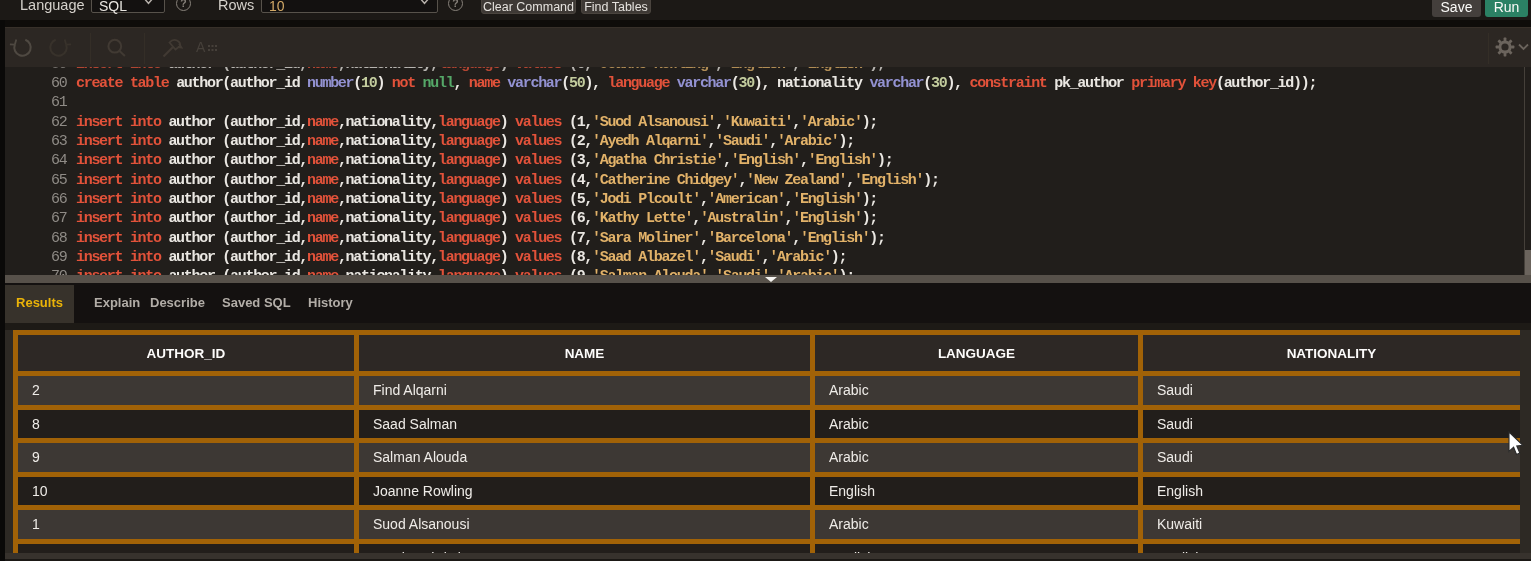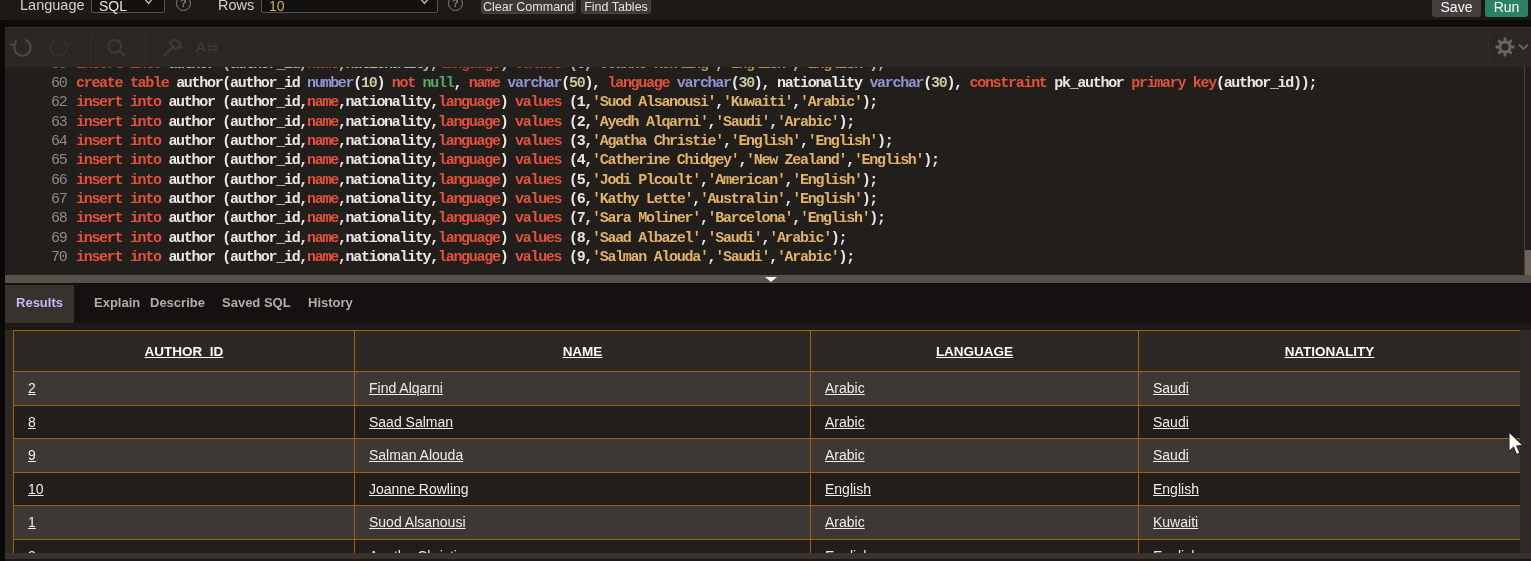--- a/index.html
+++ b/index.html
@@ -30,26 +30,26 @@
 i.k{color:#e2523a;} i.p{color:#eae7e2;} i.t{color:#9392d2;} i.n{color:#c3cc9e;} i.g{color:#55a868;} i.s{color:#e2b269;}
 #vscroll{position:absolute;right:0;top:0;width:7px;height:207.5px;border-left:1px solid #45403a;}
 #vthumb{position:absolute;right:0;top:183px;width:6px;height:24.5px;background:#6b645d;}
 
 #splitter{position:absolute;left:0;top:274.5px;width:1531px;height:8px;background:#57514a;}
 #splitter .tri{position:absolute;left:765px;top:2px;width:0;height:0;
   border-left:6px solid transparent;border-right:6px solid transparent;border-top:5px solid #f5f3f0;}
 
 #tabbar{position:absolute;left:0;top:282.5px;width:1531px;height:40.5px;background:#141110;}
 #tabbar .tab{position:absolute;top:2.5px;height:38px;line-height:35px;font-size:13px;font-weight:bold;color:#b2ada7;text-align:center;white-space:nowrap;}
-#tabbar .active{background:#37322b;color:#c4b5fd;}
+#tabbar .active{background:#37322b;color:#eab308;}
 
 #results{position:absolute;left:5px;top:323px;width:1526px;height:238px;background:#2d2924;}
 #tablewrap{position:absolute;left:8px;top:7px;width:1507px;height:223px;overflow:hidden;}
 table{border-collapse:collapse;table-layout:fixed;width:1507px;}
-td,th{border:1px solid #a16207;overflow:hidden;text-decoration:underline;}
+td,th{border:5px solid #a16207;overflow:hidden;}
 th{height:41px;background:#2d2825;color:#fdfcfb;font-size:13.5px;font-weight:bold;text-align:center;}
 td{height:33.5px;color:#efece8;font-size:14px;padding-left:14px;}
 tr.lr td{background:#3d3834;}
 tr.dr td{background:#221e1b;}
 #botstrip{position:absolute;left:0;top:553px;width:1531px;height:8px;background:#37322d;}
 #botstrip2{position:absolute;left:0;top:559px;width:1531px;height:2px;background:#1b1815;}
 #leftstrip{position:absolute;left:0;top:20px;width:5px;height:541px;background:#0a0908;}
 </style></head>
 <body>
 <div id="topbar">
@@ -112,20 +112,21 @@
         <rect x="11.6" y="4.6" width="2.8" height="3.4" rx="0.6" transform="rotate(270 13 14)"></rect>
         <rect x="11.6" y="4.6" width="2.8" height="3.4" rx="0.6" transform="rotate(315 13 14)"></rect>
       </g>
     <path d="M27 11.5 L31.5 16 L36 11.5" stroke="#6b645d" stroke-width="1.8" fill="none"></path>
   </svg>
 </div>
 <div id="editor">
   <div id="codeblock">
 <div class="cl" style="opacity:.75;"><b class="ln">59</b><span class="ct"><i class="k">insert into </i><i class="p">author (author_id,</i><i class="k">name</i><i class="p">,nationality,</i><i class="k">language</i><i class="p">) </i><i class="k">values </i><i class="p">(0,</i><i class="s">'Joanne Rowling'</i><i class="p">,</i><i class="s">'English'</i><i class="p">,</i><i class="s">'English'</i><i class="p">);</i></span></div>
 <div class="cl"><b class="ln">60</b><span class="ct"><i class="k">create table </i><i class="p">author(author_id </i><i class="t">number</i><i class="p">(</i><i class="n">10</i><i class="p">) </i><i class="k">not </i><i class="g">null</i><i class="p">, </i><i class="k">name </i><i class="t">varchar</i><i class="p">(</i><i class="n">50</i><i class="p">), </i><i class="k">language </i><i class="t">varchar</i><i class="p">(</i><i class="n">30</i><i class="p">), </i><i class="p">nationality </i><i class="t">varchar</i><i class="p">(</i><i class="n">30</i><i class="p">), </i><i class="k">constraint </i><i class="p">pk_author </i><i class="k">primary key</i><i class="p">(author_id));</i></span></div>
+<div class="cl"><b class="ln">61</b><span class="ct"></span></div>
 <div class="cl"><b class="ln">62</b><span class="ct"><i class="k">insert into </i><i class="p">author (author_id,</i><i class="k">name</i><i class="p">,nationality,</i><i class="k">language</i><i class="p">) </i><i class="k">values </i><i class="p">(1,</i><i class="s">'Suod Alsanousi'</i><i class="p">,</i><i class="s">'Kuwaiti'</i><i class="p">,</i><i class="s">'Arabic'</i><i class="p">);</i></span></div>
 <div class="cl"><b class="ln">63</b><span class="ct"><i class="k">insert into </i><i class="p">author (author_id,</i><i class="k">name</i><i class="p">,nationality,</i><i class="k">language</i><i class="p">) </i><i class="k">values </i><i class="p">(2,</i><i class="s">'Ayedh Alqarni'</i><i class="p">,</i><i class="s">'Saudi'</i><i class="p">,</i><i class="s">'Arabic'</i><i class="p">);</i></span></div>
 <div class="cl"><b class="ln">64</b><span class="ct"><i class="k">insert into </i><i class="p">author (author_id,</i><i class="k">name</i><i class="p">,nationality,</i><i class="k">language</i><i class="p">) </i><i class="k">values </i><i class="p">(3,</i><i class="s">'Agatha Christie'</i><i class="p">,</i><i class="s">'English'</i><i class="p">,</i><i class="s">'English'</i><i class="p">);</i></span></div>
 <div class="cl"><b class="ln">65</b><span class="ct"><i class="k">insert into </i><i class="p">author (author_id,</i><i class="k">name</i><i class="p">,nationality,</i><i class="k">language</i><i class="p">) </i><i class="k">values </i><i class="p">(4,</i><i class="s">'Catherine Chidgey'</i><i class="p">,</i><i class="s">'New Zealand'</i><i class="p">,</i><i class="s">'English'</i><i class="p">);</i></span></div>
 <div class="cl"><b class="ln">66</b><span class="ct"><i class="k">insert into </i><i class="p">author (author_id,</i><i class="k">name</i><i class="p">,nationality,</i><i class="k">language</i><i class="p">) </i><i class="k">values </i><i class="p">(5,</i><i class="s">'Jodi Plcoult'</i><i class="p">,</i><i class="s">'American'</i><i class="p">,</i><i class="s">'English'</i><i class="p">);</i></span></div>
 <div class="cl"><b class="ln">67</b><span class="ct"><i class="k">insert into </i><i class="p">author (author_id,</i><i class="k">name</i><i class="p">,nationality,</i><i class="k">language</i><i class="p">) </i><i class="k">values </i><i class="p">(6,</i><i class="s">'Kathy Lette'</i><i class="p">,</i><i class="s">'Australin'</i><i class="p">,</i><i class="s">'English'</i><i class="p">);</i></span></div>
 <div class="cl"><b class="ln">68</b><span class="ct"><i class="k">insert into </i><i class="p">author (author_id,</i><i class="k">name</i><i class="p">,nationality,</i><i class="k">language</i><i class="p">) </i><i class="k">values </i><i class="p">(7,</i><i class="s">'Sara Moliner'</i><i class="p">,</i><i class="s">'Barcelona'</i><i class="p">,</i><i class="s">'English'</i><i class="p">);</i></span></div>
 <div class="cl"><b class="ln">69</b><span class="ct"><i class="k">insert into </i><i class="p">author (author_id,</i><i class="k">name</i><i class="p">,nationality,</i><i class="k">language</i><i class="p">) </i><i class="k">values </i><i class="p">(8,</i><i class="s">'Saad Albazel'</i><i class="p">,</i><i class="s">'Saudi'</i><i class="p">,</i><i class="s">'Arabic'</i><i class="p">);</i></span></div>
 <div class="cl"><b class="ln">70</b><span class="ct"><i class="k">insert into </i><i class="p">author (author_id,</i><i class="k">name</i><i class="p">,nationality,</i><i class="k">language</i><i class="p">) </i><i class="k">values </i><i class="p">(9,</i><i class="s">'Salman Alouda'</i><i class="p">,</i><i class="s">'Saudi'</i><i class="p">,</i><i class="s">'Arabic'</i><i class="p">);</i></span></div>
   </div>

